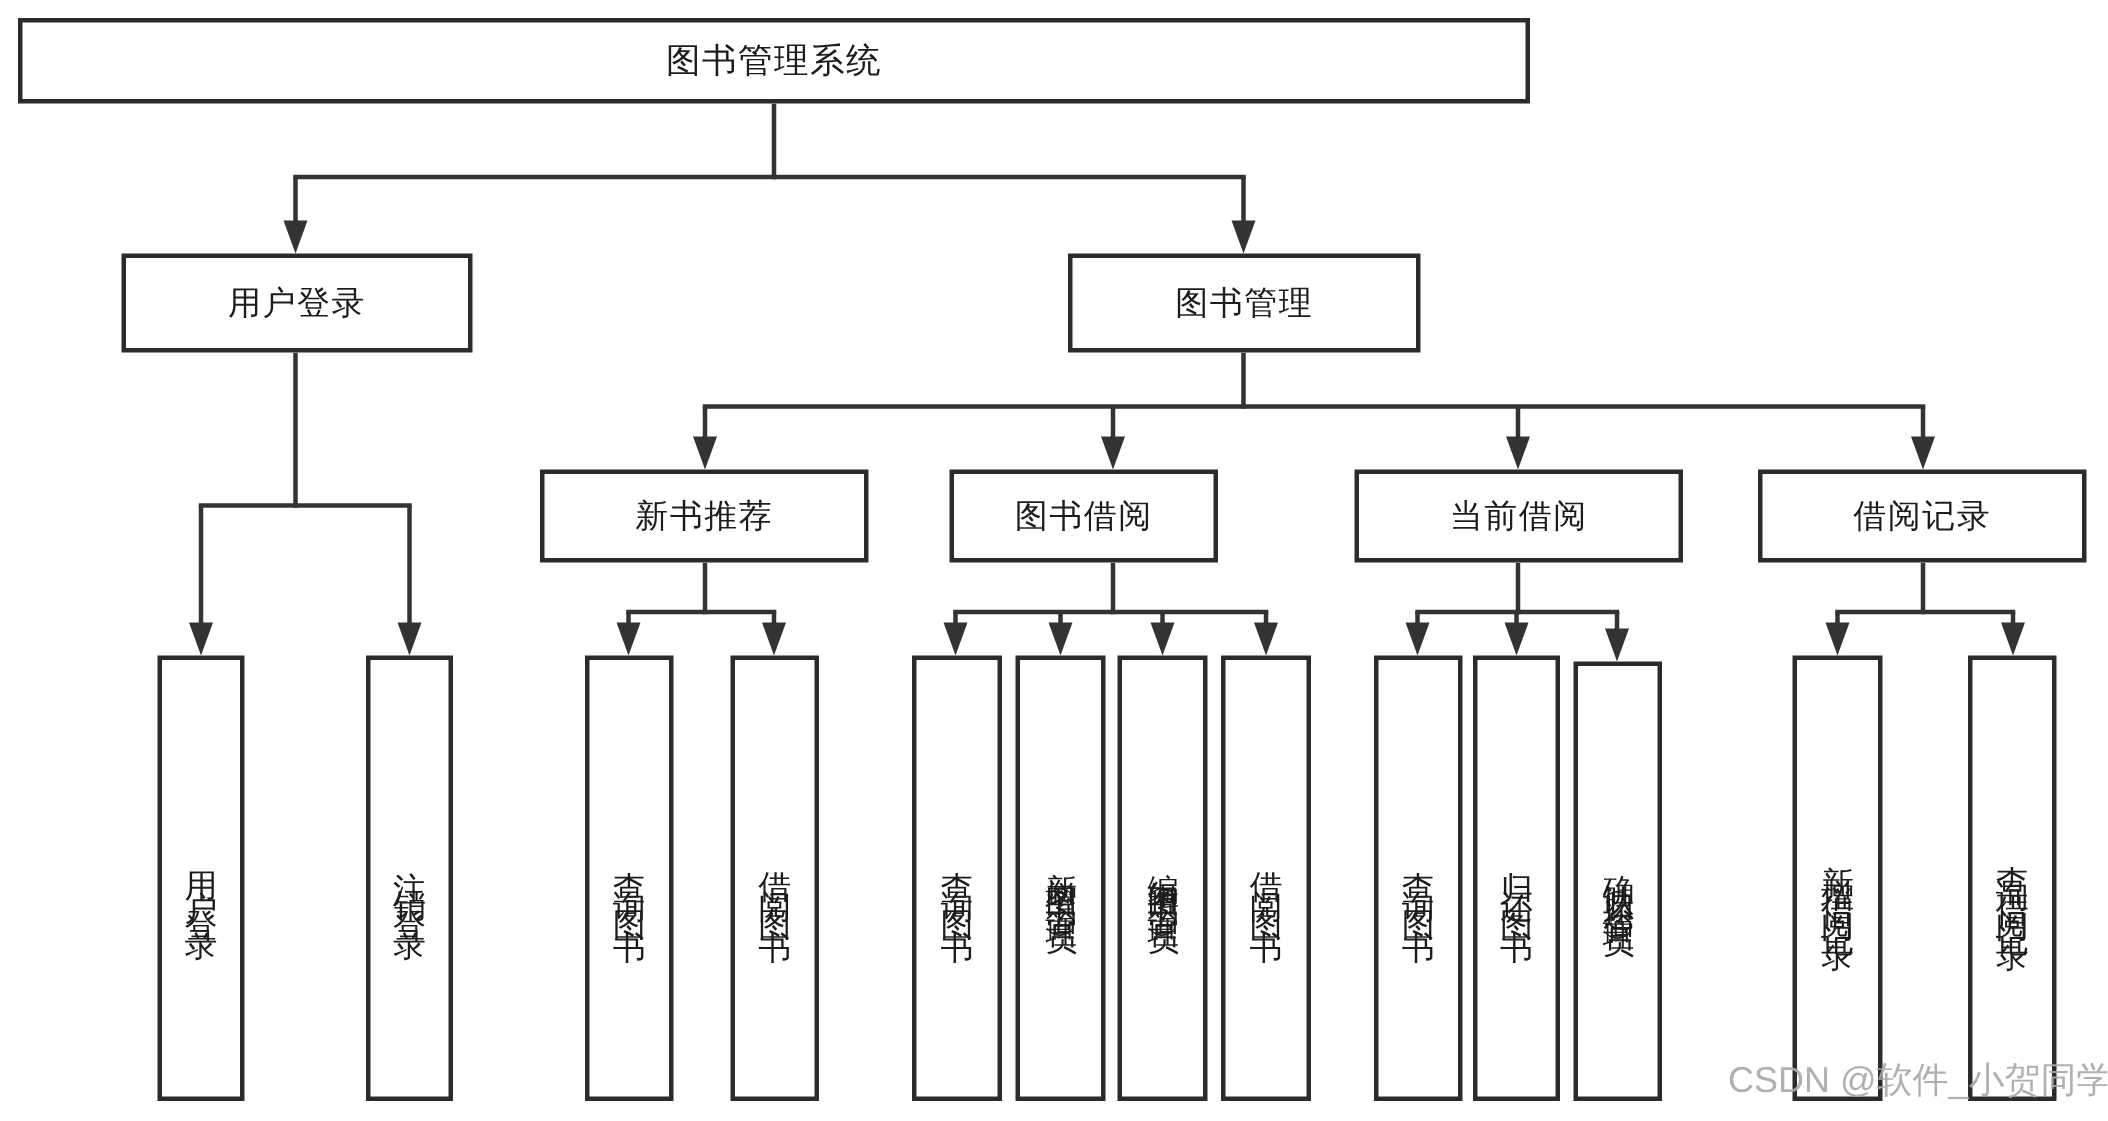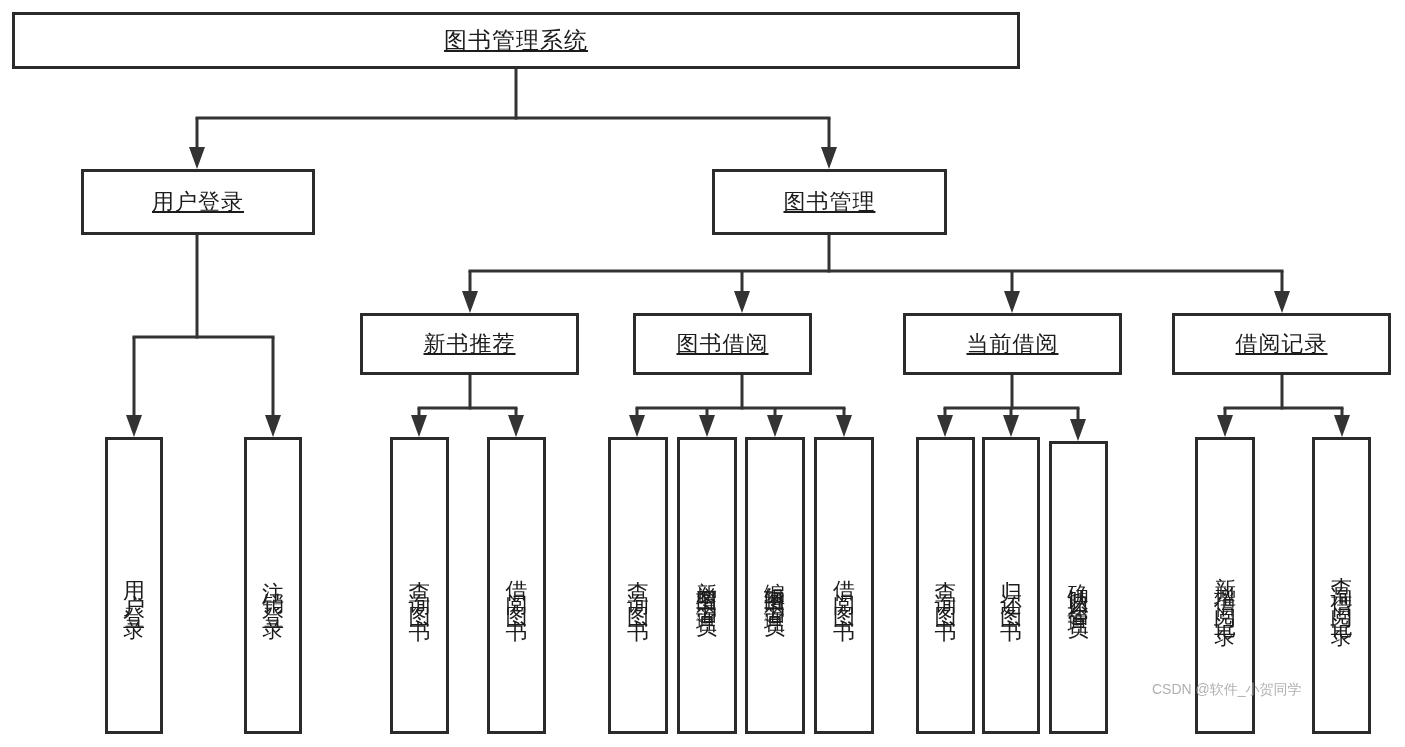--- a/index.html
+++ b/index.html
@@ -23,37 +23,37 @@
   .wires line{stroke:var(--connector);stroke-width:3;}
   .wires polygon{fill:var(--connector);}
   .node{
     position:absolute;
     background:var(--box-fill);
     border:3px solid var(--box-border);
     color:var(--label-text);
     display:flex;align-items:center;justify-content:center;
     text-align:center;
   }
-  .node.h{font-size:22px;letter-spacing:1px;text-decoration:underline;}
+  .node.h{font-size:22px;letter-spacing:1px;}
   .node.root{font-size:23px;}
   .node.v{
     writing-mode:vertical-rl;
     text-orientation:mixed;
     font-size:22px;
     letter-spacing:13px;
     line-height:1;
     padding-top:6px;
   }
   .node.v.mid{letter-spacing:10px;}
   .node.v.dense{letter-spacing:5px;font-size:21px;padding-top:4px;}
   .watermark{
     position:absolute;
-    left:1152px;top:681px;
+    left:1152px;top:704px;
     width:253px;
-    font-size:14px;
+    font-size:24px;
     color:var(--watermark);
     opacity:.9;
     white-space:nowrap;
     z-index:5;
     letter-spacing:0px;
   }
 </style>
 </head>
 <body>
 

